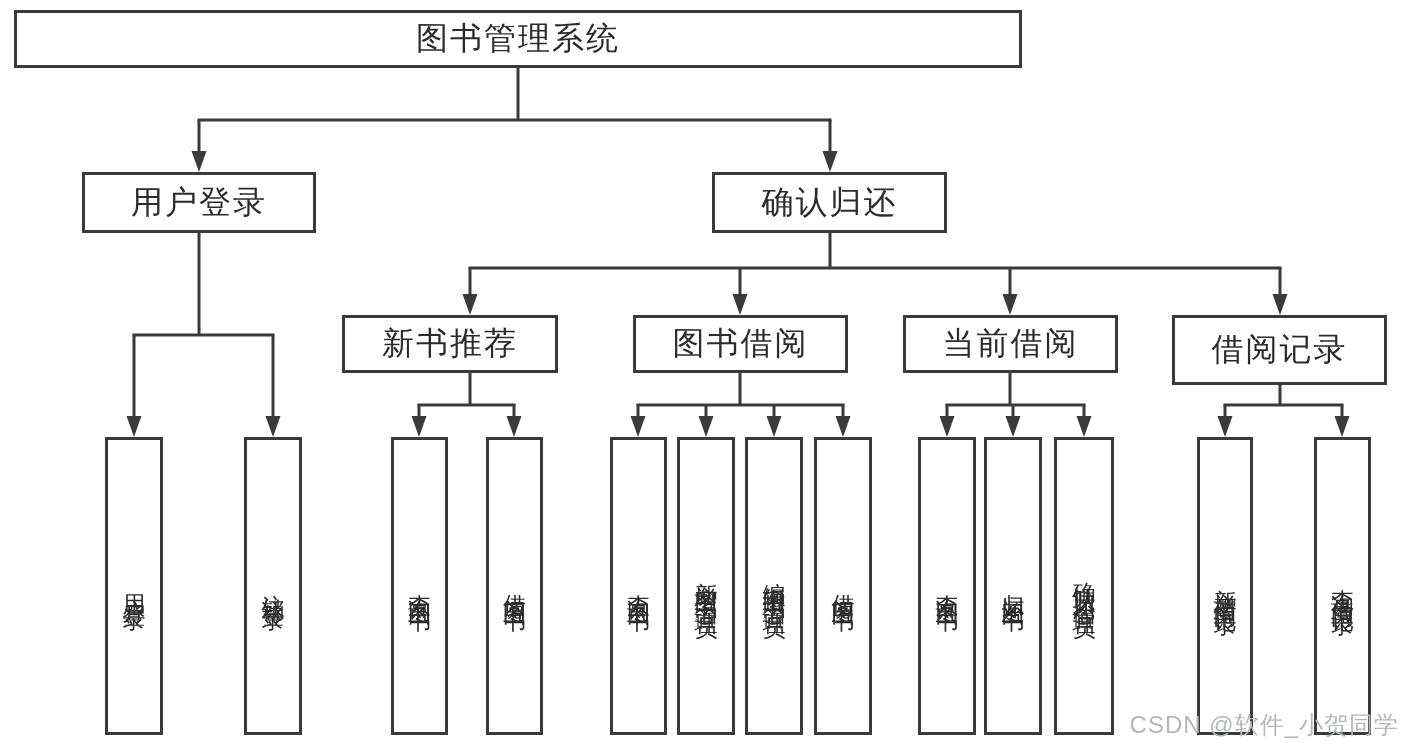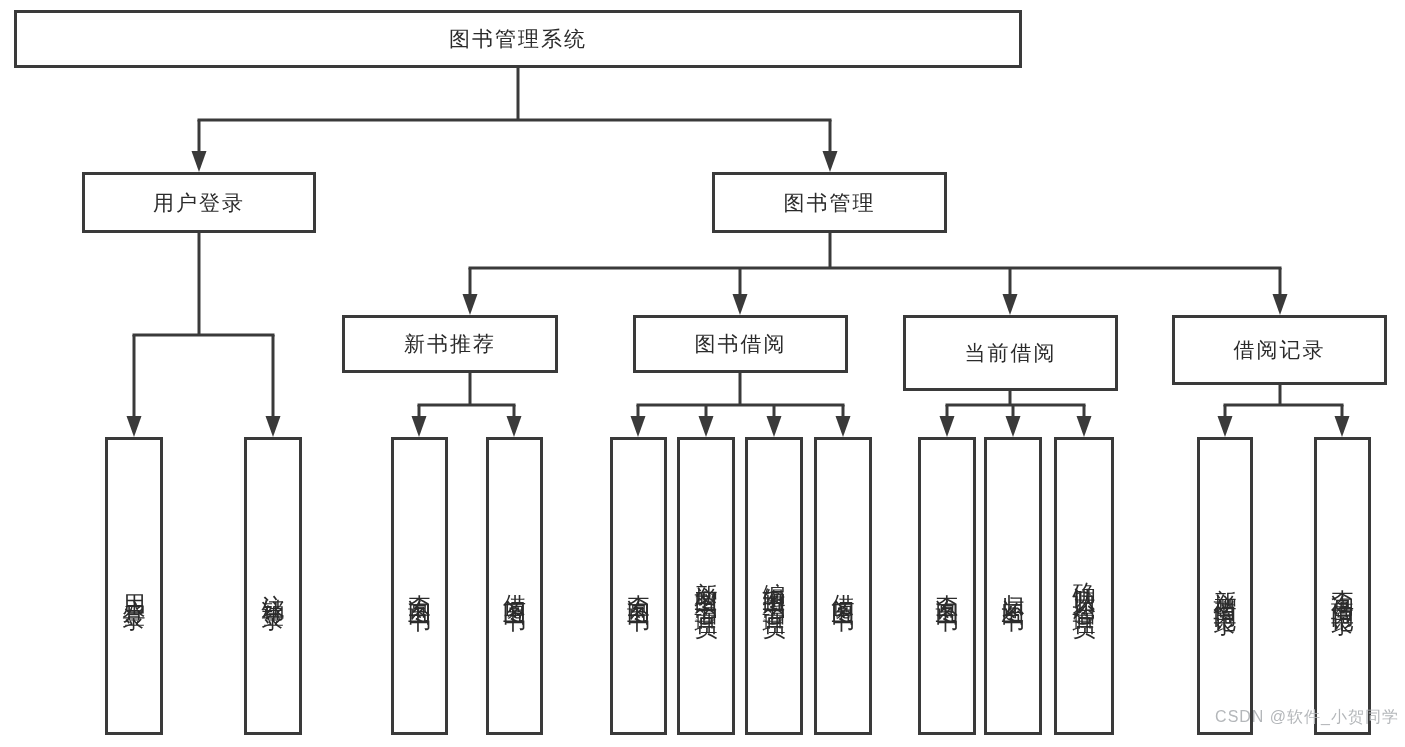--- a/index.html
+++ b/index.html
@@ -13,28 +13,28 @@
   .canvas{
     position:relative;width:1405px;height:747px;background:var(--bg);
     overflow:hidden;
   }
   .wires{position:absolute;left:0;top:0;}
   .node{
     position:absolute;background:#fff;border:3px solid var(--line);
     box-sizing:border-box;display:flex;align-items:center;justify-content:center;
     color:var(--text);
   }
-  .node.h span{font-size:21px;letter-spacing:2px;white-space:nowrap;}
+  .node.h span{font-size:32px;letter-spacing:2px;white-space:nowrap;}
   .node.v span{
     writing-mode:vertical-rl;text-orientation:mixed;
     font-size:23px;letter-spacing:5px;line-height:1;white-space:nowrap;
   }
   .watermark{
-    position:absolute;right:6px;bottom:19px;
-    font-size:16px;letter-spacing:1px;color:var(--wm);white-space:nowrap;
+    position:absolute;right:6px;bottom:6px;
+    font-size:24px;letter-spacing:1px;color:var(--wm);white-space:nowrap;
   }
 </style>
 </head>
 <body>
 
 <div class="canvas">
 
   <svg class="wires" width="1405" height="747" viewBox="0 0 1405 747">
       <line x1="518" y1="68" x2="518" y2="120" stroke="#3a3a3a" stroke-width="3"></line>
       <line x1="197.5" y1="120" x2="831.5" y2="120" stroke="#3a3a3a" stroke-width="3"></line>
@@ -91,30 +91,30 @@
     </svg>
 
   <div class="node h" style="left:14px;top:10px;width:1008px;height:58px">
     <span>图书管理系统</span>
   </div>
 
   <div class="node h" style="left:82px;top:172px;width:234px;height:61px">
     <span>用户登录</span>
   </div>
   <div class="node h" style="left:712px;top:172px;width:235px;height:61px">
-    <span>图书管理</span>
+    <span>确认归还</span>
   </div>
 
   <div class="node h" style="left:342px;top:315px;width:216px;height:58px">
     <span>新书推荐</span>
   </div>
   <div class="node h" style="left:633px;top:315px;width:215px;height:58px">
     <span>图书借阅</span>
   </div>
-  <div class="node h" style="left:903px;top:315px;width:215px;height:76px">
+  <div class="node h" style="left:903px;top:315px;width:215px;height:58px">
     <span>当前借阅</span>
   </div>
   <div class="node h" style="left:1172px;top:315px;width:215px;height:70px">
     <span>借阅记录</span>
   </div>
 
   <div class="node v" style="left:105px;top:437px;width:58px;height:298px">
     <span>用户登录</span>
   </div>
   <div class="node v" style="left:244px;top:437px;width:58px;height:298px">

